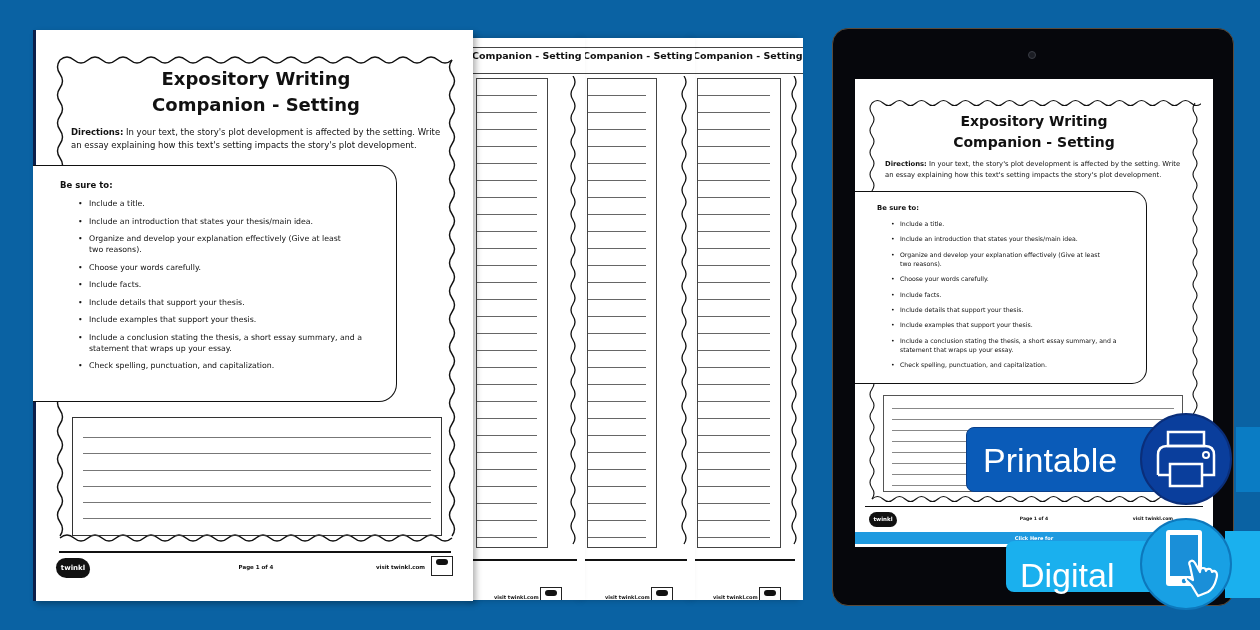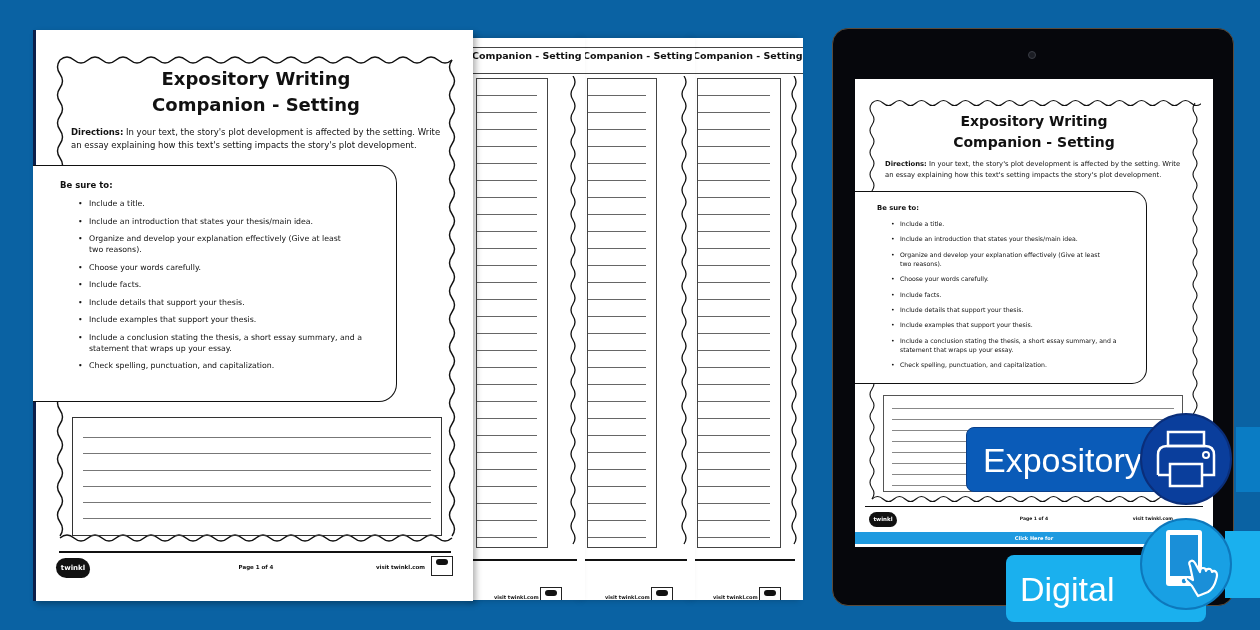--- a/index.html
+++ b/index.html
@@ -56,21 +56,21 @@
   .s-logo { position: absolute; left: 14px; top: 433px; width: 28px; height: 15px; background: #111; border-radius: 8px 9px 7px 8px; color: #fff; font-size: 5.5px; font-weight: bold; text-align: center; line-height: 15px; }
   .s-pagenum { position: absolute; left: 0; width: 358px; top: 437px; text-align: center; font-size: 4.5px; font-weight: bold; }
   .s-url { position: absolute; right: 40px; top: 437px; font-size: 4.5px; font-weight: bold; }
   .s-banner { position: absolute; left: 0; right: 0; top: 453px; height: 12px; background: #1e9ae0; color: #fff; font-size: 5px; font-weight: bold; text-align: center; line-height: 12px; }
 
   
   .printable-pill { position: absolute; left: 966px; top: 427px; width: 240px; height: 65px; background: #0a5bb8; border-radius: 8px; border: 1px solid #0a3f8a; }
   .printable-label { position: absolute; left: 16px; top: 10px; color: #fff; font-family: "Liberation Sans", sans-serif; font-size: 34px; line-height: 44px; }
   .printable-ext { position: absolute; left: 1236px; top: 427px; width: 24px; height: 65px; background: #0a7cc4; }
   .printer-circle { position: absolute; left: 1140px; top: 413px; width: 92px; height: 92px; border-radius: 50%; background: #0a3e9c; border: 2px solid #0a2e7a; }
-  .digital-pill { position: absolute; left: 1006px; top: 555px; width: 200px; height: 67px; background: #1ab0ee; border-radius: 8px; }
+  .digital-pill { position: absolute; left: 1006px; top: 541px; width: 200px; height: 51px; background: #1ab0ee; border-radius: 8px; }
   .digital-label { position: absolute; left: 14px; top: 12px; color: #fff; font-family: "Liberation Sans", sans-serif; font-size: 34px; line-height: 44px; }
   .digital-ext { position: absolute; left: 1225px; top: 531px; width: 35px; height: 67px; background: #1ab0ee; }
   .tablet-circle { position: absolute; left: 1140px; top: 518px; width: 92px; height: 92px; border-radius: 50%; background: #18a0e4; border: 2px solid #0d78bc; }
 </style>
 </head>
 <body>
 
 <div class="back-page" style="left:693px; width:110px;">
   <div class="header-line"></div>
   <div class="hdr-title">Companion - Setting</div>
@@ -280,21 +280,21 @@
     <div class="s-rule"></div>
     <div class="s-logo">twinkl</div>
     <div class="s-pagenum">Page 1 of 4</div>
     <div class="s-url">visit twinkl.com</div>
     <div class="s-banner">Click Here for</div>
   </div>
 </div>
 
 <div class="printable-ext"></div>
 <div class="printable-pill">
-  <div class="printable-label">Expository</div>
+  <div class="printable-label">Printable</div>
 </div>
 <div class="printer-circle">
   <svg width="88" height="88" viewBox="0 0 88 88">
     <rect x="26" y="17" width="36" height="14" fill="none" stroke="#fff" stroke-width="2.5"></rect>
     <path d="M16 60 V40 q0 -9 9 -9 H63 q9 0 9 9 V60 H60" fill="none" stroke="#fff" stroke-width="2.5"></path>
     <path d="M28 60 H16" fill="none" stroke="#fff" stroke-width="2.5"></path>
     <rect x="28" y="49" width="32" height="22" fill="none" stroke="#fff" stroke-width="2.5"></rect>
     <circle cx="64" cy="40" r="3" fill="none" stroke="#fff" stroke-width="2"></circle>
   </svg>
 </div>

